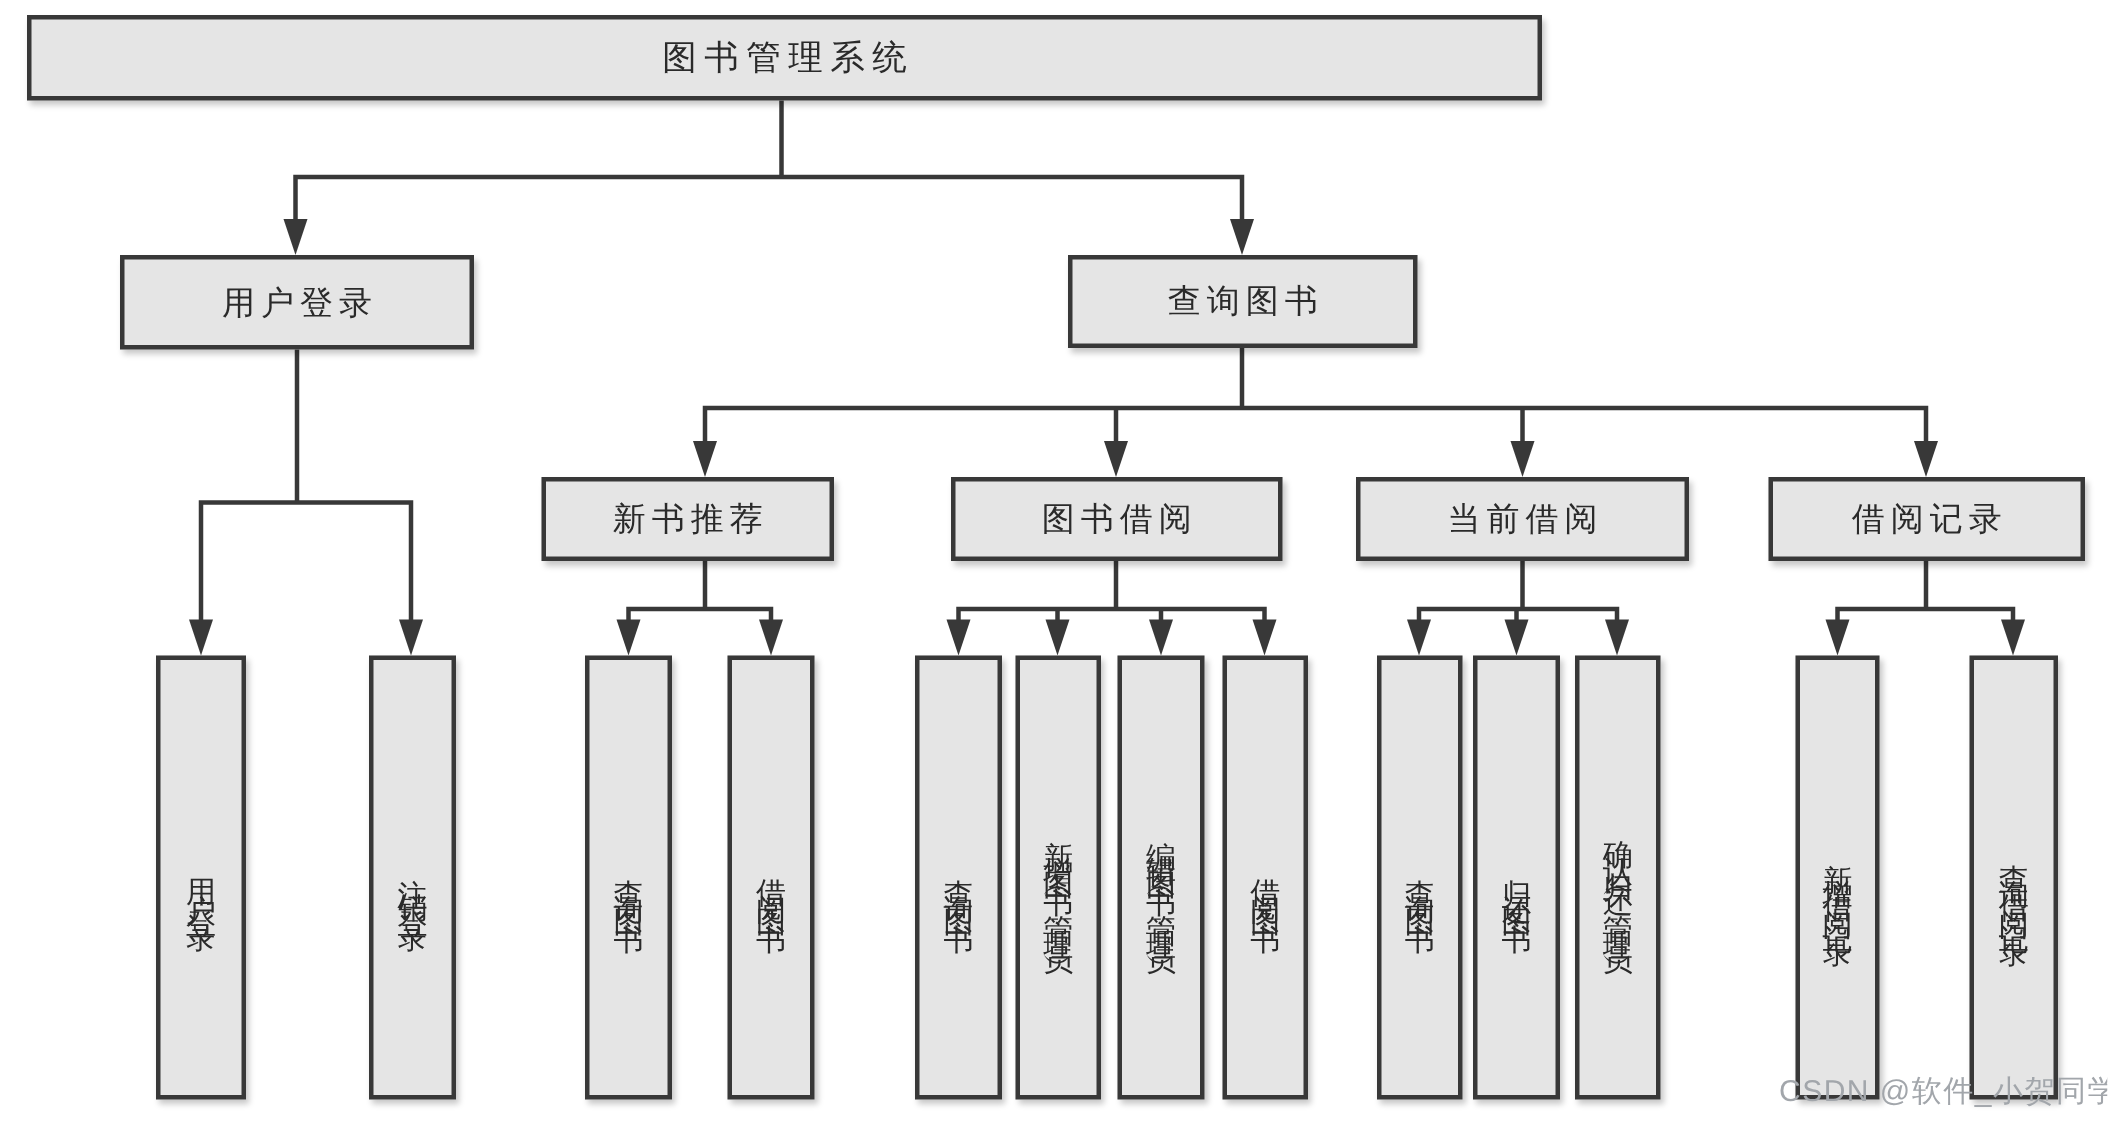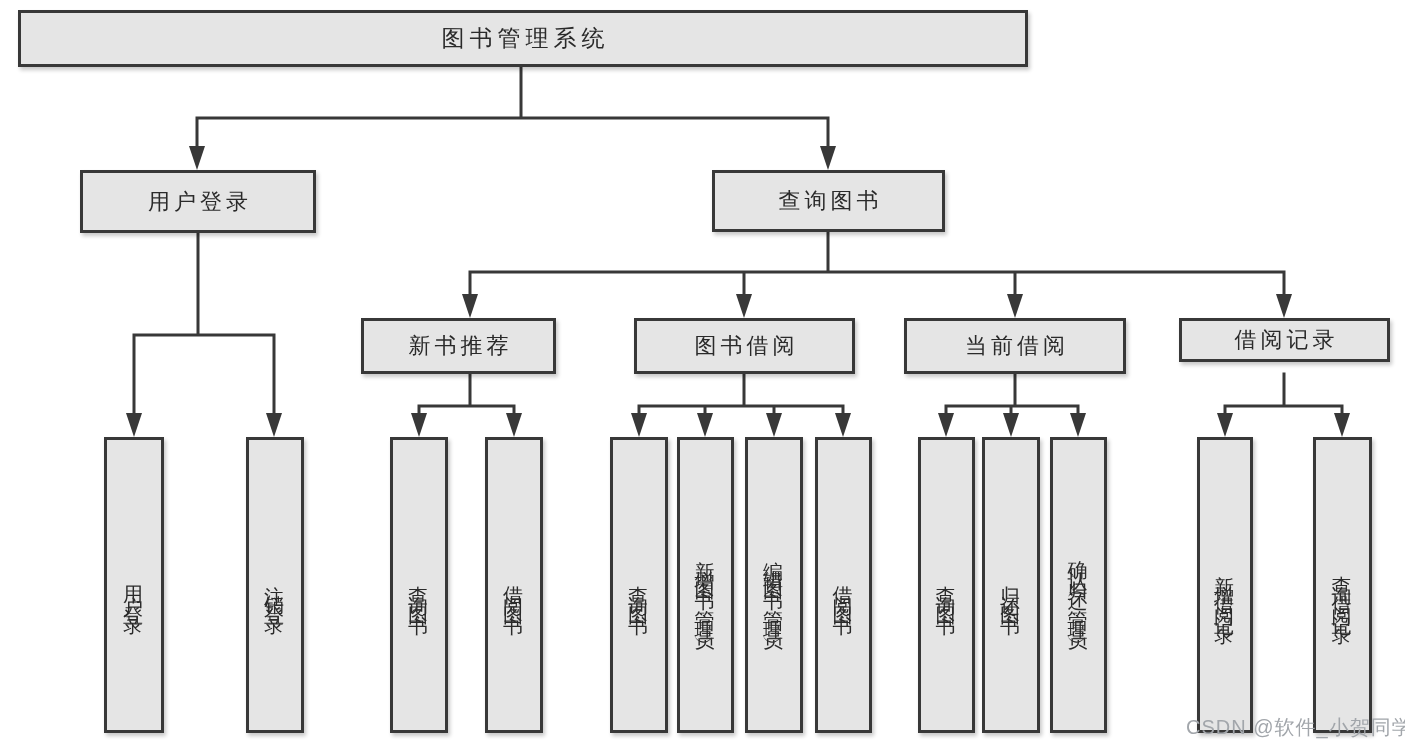--- a/index.html
+++ b/index.html
@@ -123,21 +123,21 @@
 
   <div class="node h" style="left:361px;top:318px;width:195px;height:56px">
     <span class="lbl">新书推荐</span>
   </div>
   <div class="node h" style="left:904px;top:318px;width:222px;height:56px">
     <span class="lbl">当前借阅</span>
   </div>
   <div class="node h" style="left:634px;top:318px;width:221px;height:56px">
     <span class="lbl">图书借阅</span>
   </div>
-  <div class="node h" style="left:1179px;top:318px;width:211px;height:44px">
+  <div class="node h" style="left:1179px;top:318px;width:211px;height:56px">
     <span class="lbl">借阅记录</span>
   </div>
 
   <div class="node v" style="left:104px;top:437px;width:60px;height:296px">
     <span class="lbl">用户登录</span>
   </div>
   <div class="node v" style="left:246px;top:437px;width:58px;height:296px">
     <span class="lbl">注销登录</span>
   </div>
 

